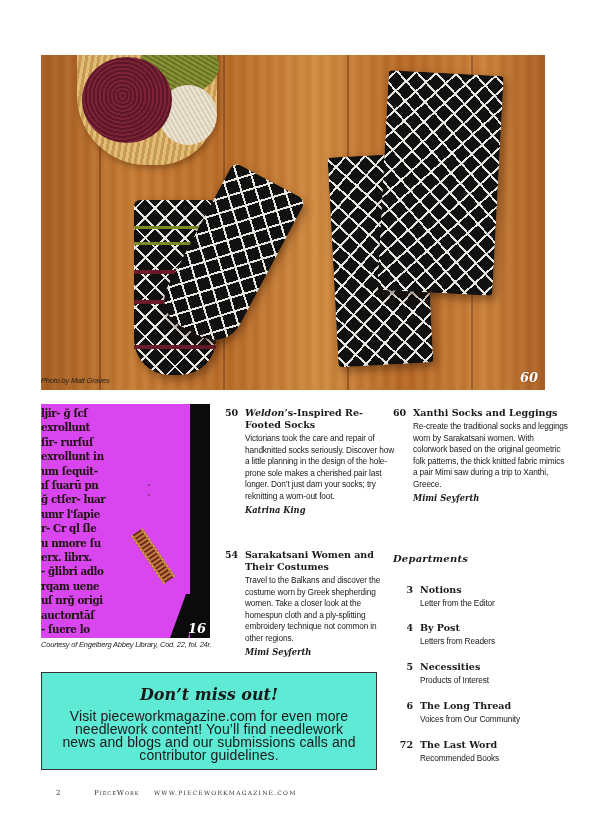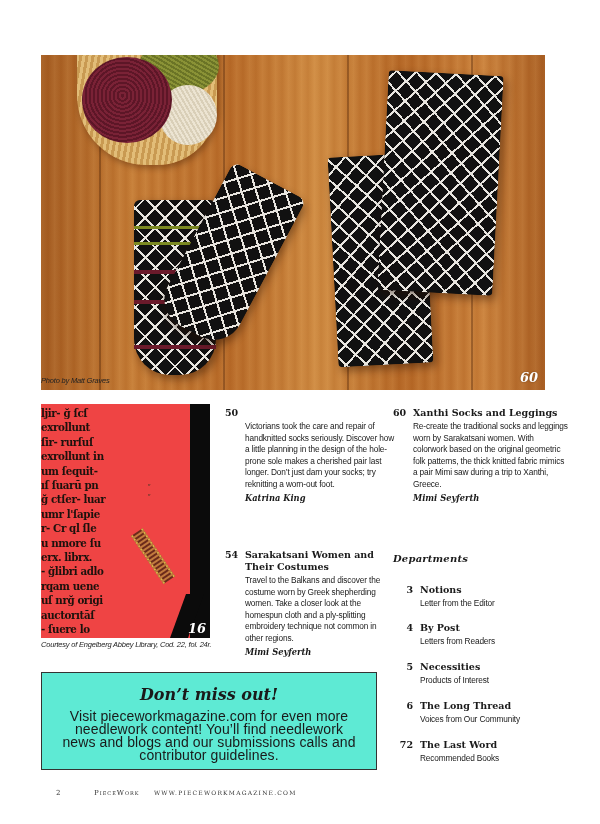--- a/index.html
+++ b/index.html
@@ -67,21 +67,21 @@
     .credit {
       position: absolute; font-size: 7.5px; font-style: italic; color: #222;
       letter-spacing: -0.2px;
     }
     .credit.top { left: 41px; top: 376px; }
     .credit.bottom { left: 41px; top: 640px; }
 
     
     .manuscript {
       position: absolute; left: 41px; top: 404px; width: 169px; height: 234px;
-      overflow: hidden; background: #ef4444;
+      overflow: hidden; background: #d946ef;
     }
     .ms-text {
       position: absolute; left: 0; top: 2px; width: 68px;
       font-family: "DejaVu Serif", serif; font-size: 10.3px; line-height: 14.4px;
       color: #1d120d; white-space: nowrap; font-weight: bold; letter-spacing: -0.4px;
     }
     .ms-black {
       position: absolute; right: 0; top: 0; width: 20px; height: 100%; background: #0b0b0b;
     }
     .ms-black-wedge {
@@ -236,20 +236,21 @@
   <div class="ms-stitch"></div>
   <div class="ms-black"></div>
   <div class="ms-black-wedge"></div>
   <div class="ms-page">16</div>
 </div>
 <div class="credit bottom">Courtesy of Engelberg Abbey Library, Cod. 22, fol. 24r.</div>
 
 <div class="article a50">
   <div class="row">
     <span class="num">50</span>
+    <span class="title"><em>Weldon</em><span>’s-Inspired Re-Footed Socks</span></span>
   </div>
   <div class="desc">Victorians took the care and repair of handknitted socks seriously. Discover how a little planning in the design of the hole-prone sole makes a cherished pair last longer. Don’t just darn your socks; try reknitting a worn-out foot.</div>
   <div class="author">Katrina King</div>
 </div>
 
 <div class="article a54">
   <div class="row">
     <span class="num">54</span>
     <span class="title">Sarakatsani Women and Their Costumes</span>
   </div>

